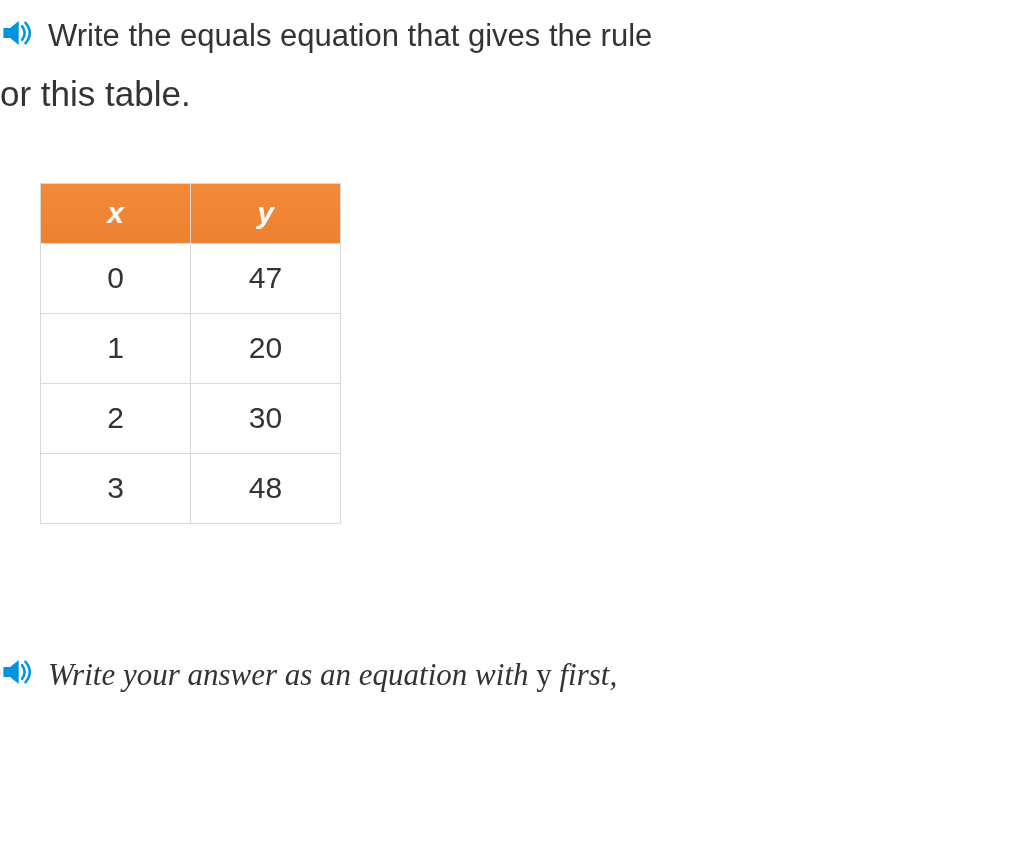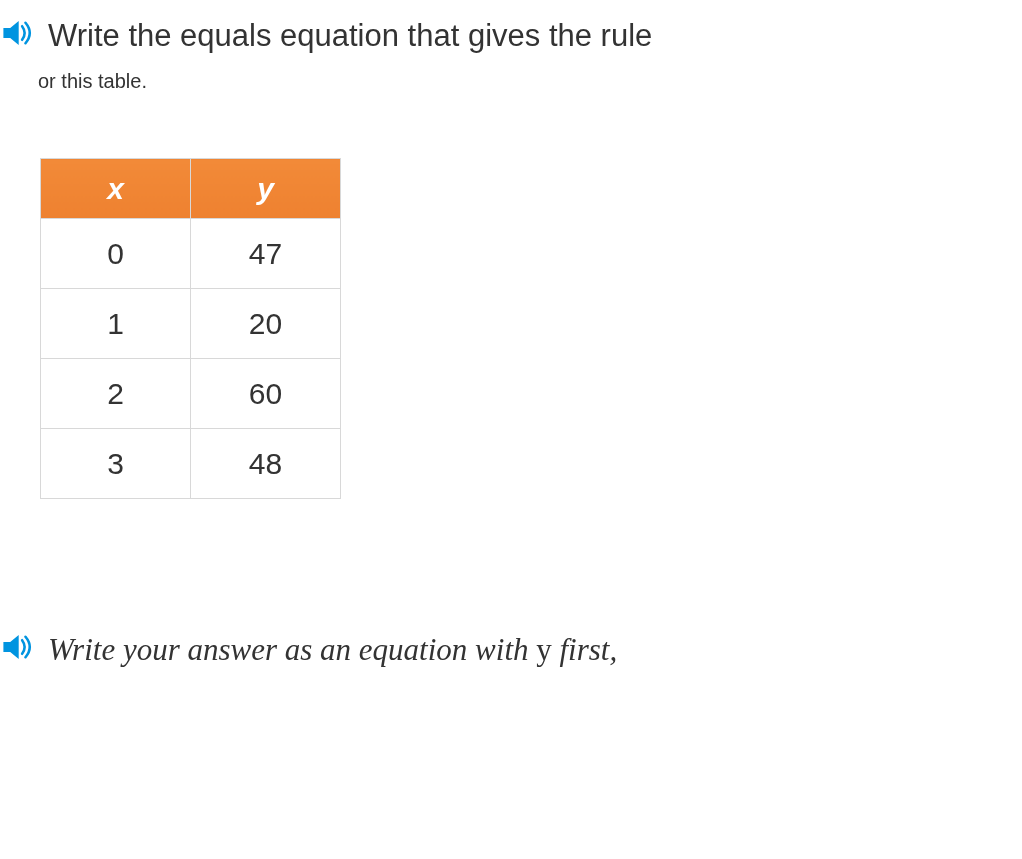--- a/index.html
+++ b/index.html
@@ -39,26 +39,25 @@
       width: 34px;
       height: 34px;
     }
     .prompt-text {
       font-size: 31px;
       line-height: 1.65;
       color: #333333;
       margin-left: 4px;
     }
     .prompt-text-continue {
-      font-size: 20px;
+      font-size: 35px;
       line-height: 1.65;
       color: #333333;
       margin-left: 0;
       margin-top: 4px;
-      padding-left: 38px;
     }
     .table-wrap {
       margin-top: 60px;
       margin-left: 40px;
     }
     table.data-table {
       border-collapse: collapse;
       border-spacing: 0;
     }
     table.data-table th {
@@ -140,21 +139,21 @@
       <tr>
         <td>0</td>
         <td>47</td>
       </tr>
       <tr>
         <td>1</td>
         <td>20</td>
       </tr>
       <tr>
         <td>2</td>
-        <td>60</td>
+        <td>30</td>
       </tr>
       <tr>
         <td>3</td>
         <td>48</td>
       </tr>
     </tbody>
   </table>
 </div>
 
 <div class="instruction-block">

